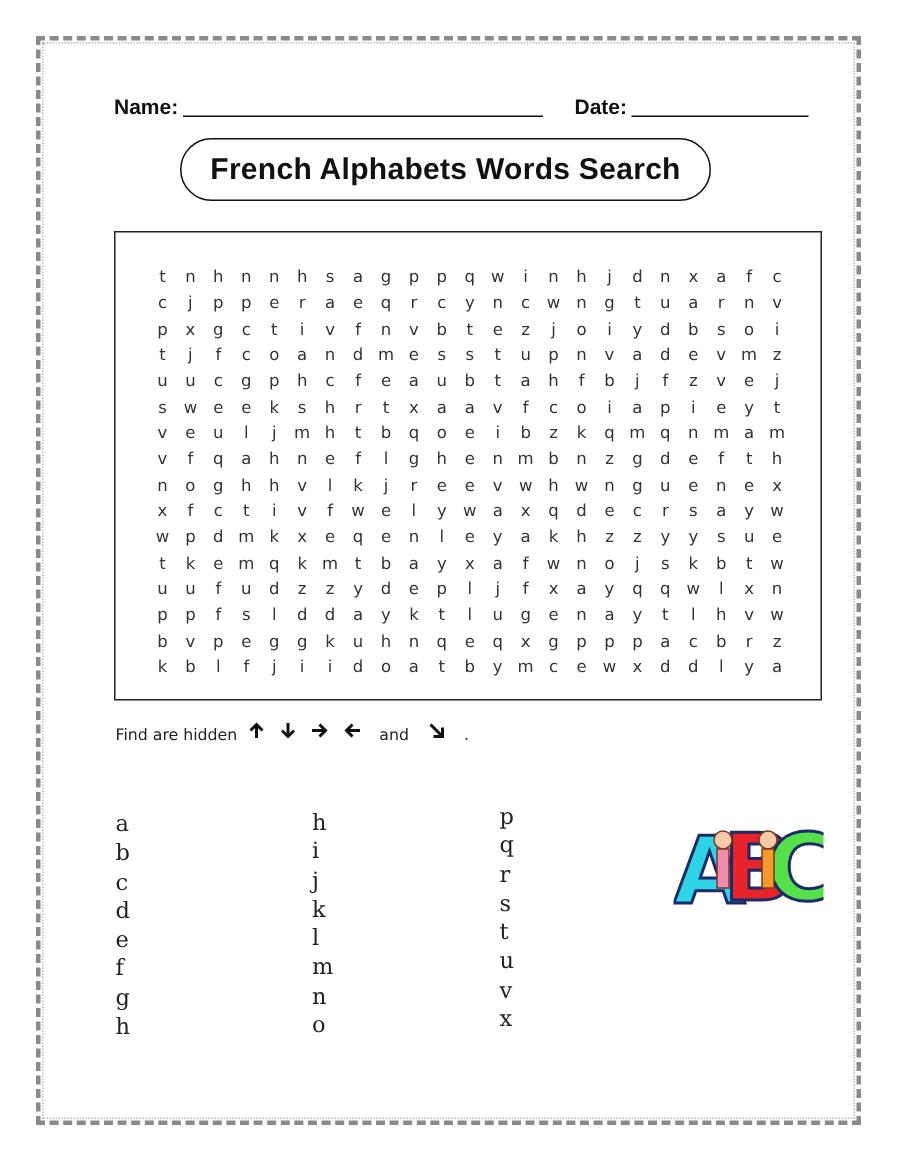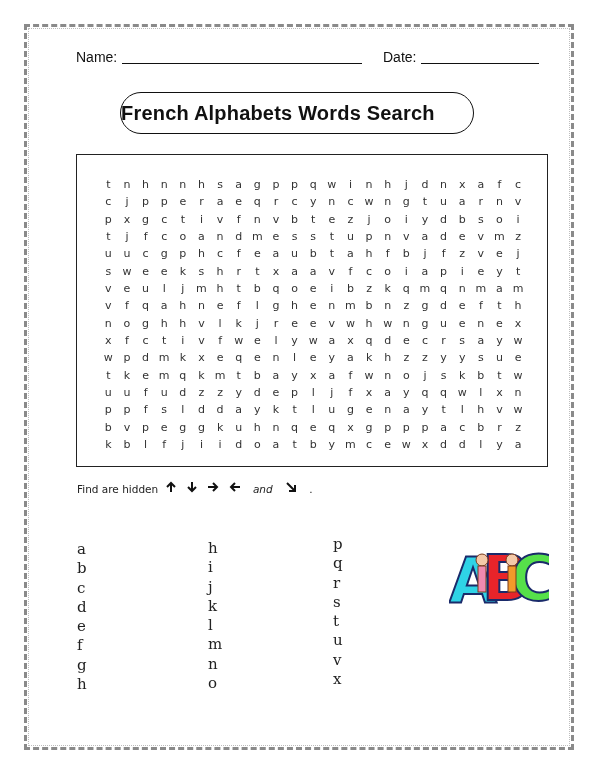--- a/index.html
+++ b/index.html
@@ -1,25 +1,25 @@
 <!DOCTYPE html>
 <html><head>
 <meta charset="utf-8">
 <style>
   html, body { margin:0; padding:0; }
   body { width:600px; height:776px; background:#ffffff; position:relative; overflow:hidden; font-family:"DejaVu Sans", sans-serif; color:#111; }
   .frame { position:absolute; left:24px; top:24px; width:550px; height:726px; box-sizing:border-box;
     border:3px dashed #8a8a8a; outline:1px dotted #bdbdbd; outline-offset:-5px; }
-  .name-row { position:absolute; top:49px; left:76px; width:470px; height:20px; font-family:"Liberation Sans", sans-serif; font-weight:normal; font-size:14px; }
+  .name-row { position:absolute; top:63px; left:76px; width:470px; height:20px; font-family:"Liberation Sans", sans-serif; font-weight:bold; font-size:14px; }
   .name-label { position:absolute; left:0; top:0; }
   .name-line { position:absolute; left:46px; top:14px; width:240px; border-bottom:1.2px solid #111; }
   .date-label { position:absolute; left:307px; top:0; }
   .date-line { position:absolute; left:345px; top:14px; width:118px; border-bottom:1.2px solid #111; }
   .title-pill { position:absolute; left:120px; top:92px; width:354px; height:42px; box-sizing:border-box; border:1.6px solid #111; border-radius:22px;
-    display:flex; align-items:center; font-family:"Liberation Sans", sans-serif; font-weight:bold; font-size:20px; letter-spacing:0.2px; }
+    display:flex; align-items:center; justify-content:center; font-family:"Liberation Sans", sans-serif; font-weight:bold; font-size:20px; letter-spacing:0.2px; }
   .grid-box { position:absolute; left:76px; top:154px; width:472px; height:313px; box-sizing:border-box; border:1.6px solid #222; }
   .grid { position:absolute; left:22px; top:21px; }
   .grid-row { display:flex; height:17.35px; }
   .cell { width:18.64px; text-align:center; font-family:"DejaVu Sans", sans-serif; font-size:11px; line-height:17px; color:#333; }
   .instructions { position:absolute; left:77px; top:481px; font-family:"DejaVu Sans", sans-serif; font-size:10.5px; color:#222; line-height:15px; }
   .arrow { display:inline-block; font-weight:bold; font-size:13px; margin:0 3px; color:#111; }
   .col { position:absolute; font-family:"DejaVu Serif", serif; font-size:15px; line-height:19.3px; color:#222; }
   .abc { position:absolute; left:449px; top:530px; width:100px; height:80px; }
 </style>
 </head>
@@ -459,21 +459,21 @@
     <span class="arrow">
       <svg width="12" height="12" viewBox="0 0 12 12">
           <path d="M1 6h9 M6 2 L10 6 L6 10" stroke="#111" stroke-width="2" fill="none"></path>
         </svg>
     </span>
     <span class="arrow">
       <svg width="12" height="12" viewBox="0 0 12 12">
           <path d="M11 6H2 M6 2 L2 6 L6 10" stroke="#111" stroke-width="2" fill="none"></path>
         </svg>
     </span>
-    <span style="margin:0 6px;font-style:italic;">and</span>
+    <span style="margin:0 6px;">and</span>
     <span class="arrow">
       <svg width="12" height="12" viewBox="0 0 12 12">
           <path d="M2 2 L10 10 M10 4 V10 H4" stroke="#111" stroke-width="2" fill="none"></path>
         </svg>
     </span>
     <span style="margin-left:6px;">.</span>
   </div>
 </div>
 
 <div class="col" id="col0" style="left:77px; top:540px;">

